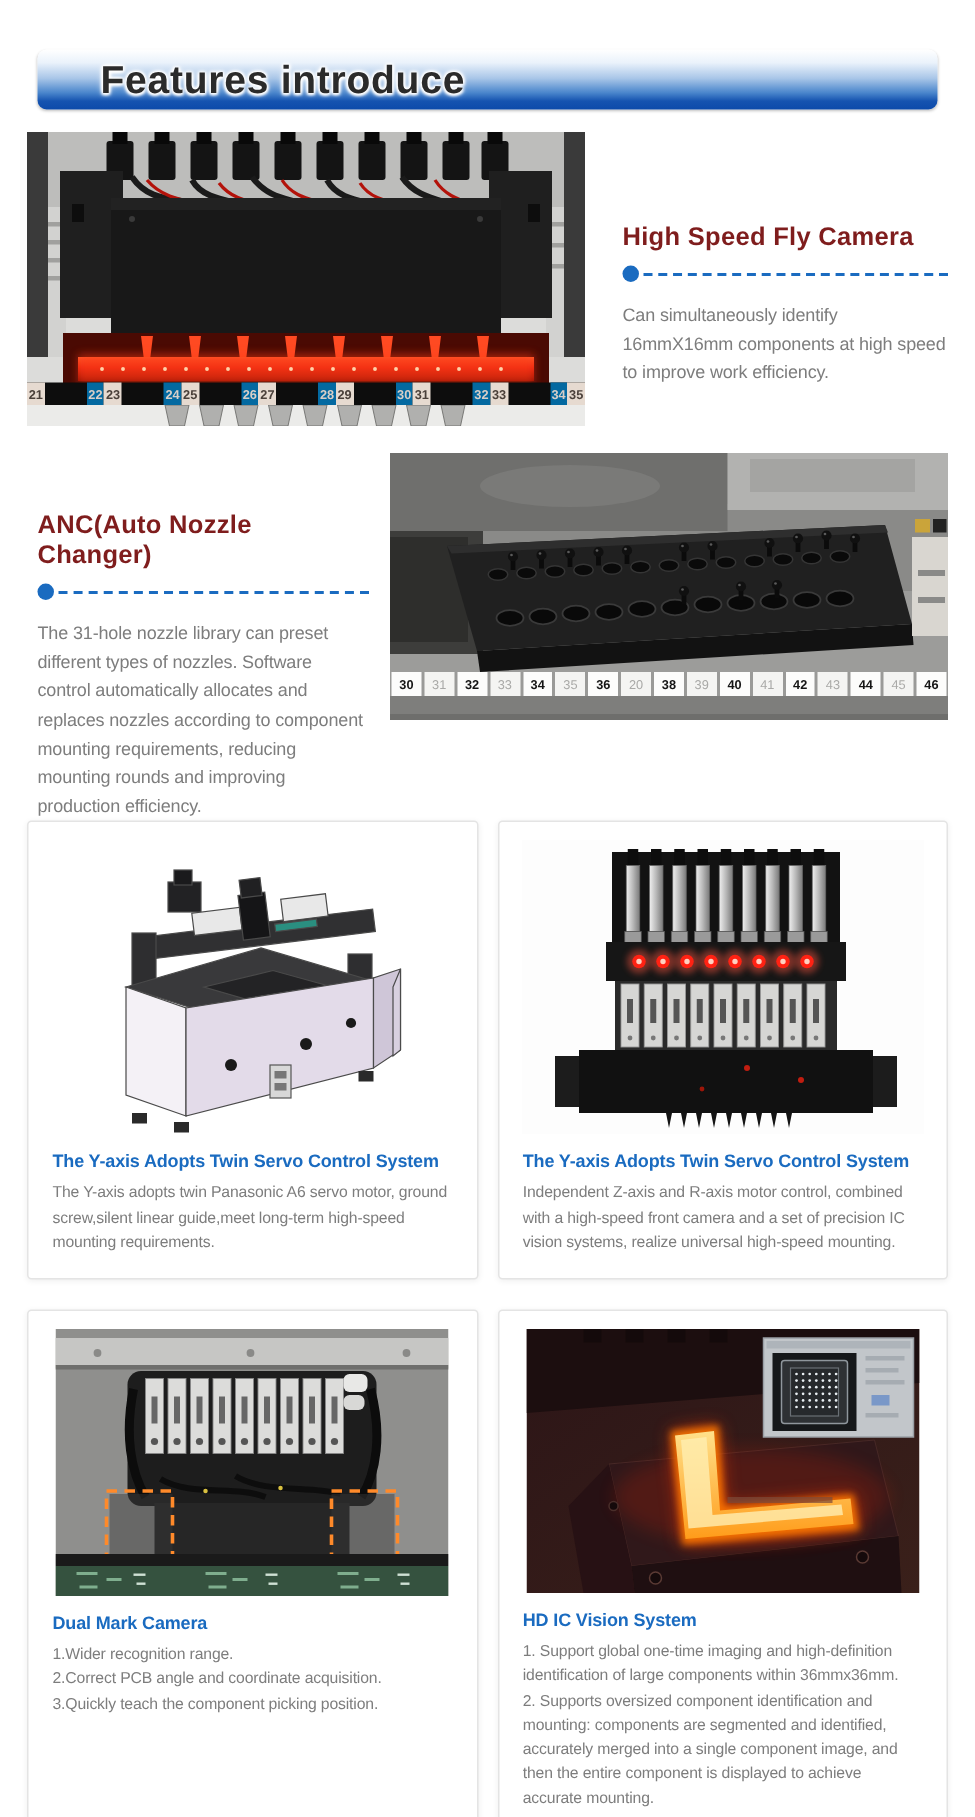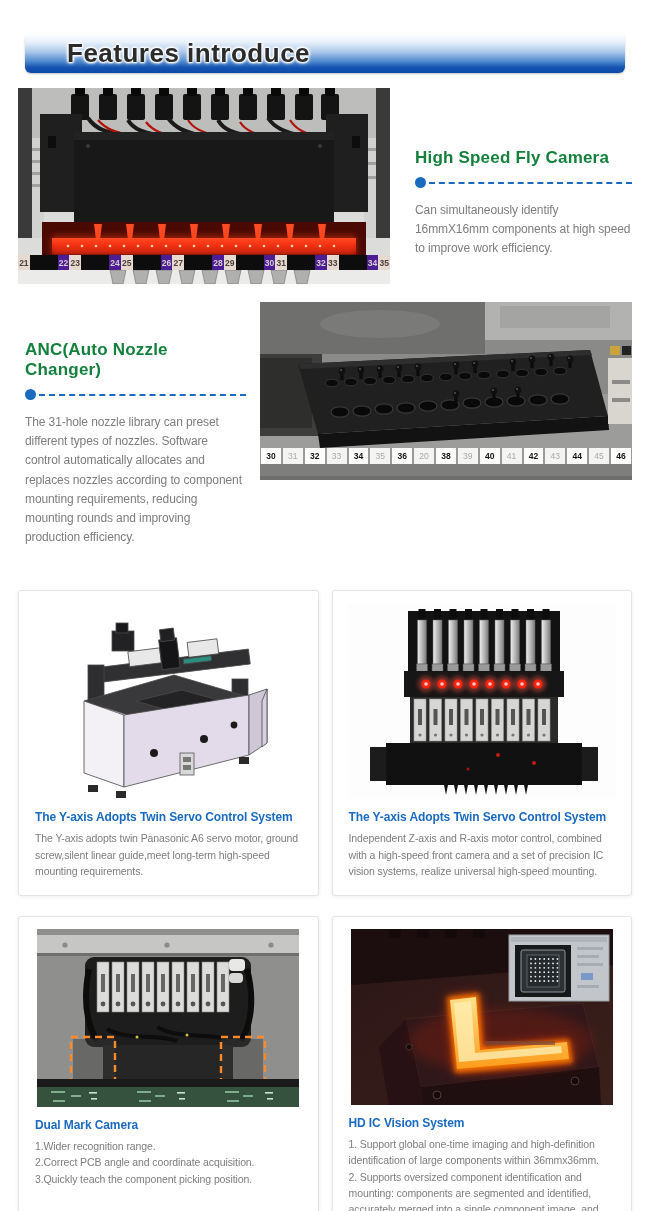--- a/index.html
+++ b/index.html
@@ -16,40 +16,40 @@
   
   .feature-row{display:flex;margin:15px 18px 0 18px;}
   .feature-row.second{margin-top:18px;}
   .photo-wrap{position:relative;flex:none;overflow:hidden;}
   .photo-wrap svg{display:block;}
   .pw1{width:372px;height:196px;}
   .pw2{width:372px;height:178px;margin-left:14px;}
   .feature-text{box-sizing:border-box;}
   .ft1{width:230px;margin-left:25px;padding-top:60px;}
   .ft2{width:230px;margin-left:7px;padding-top:38px;}
-  .feature-title{font-size:17px;font-weight:bold;color:#15803d;letter-spacing:.2px;}
+  .feature-title{font-size:17px;font-weight:bold;color:#7f1d1d;letter-spacing:.2px;}
   .divider{display:flex;align-items:center;margin:9px 0 13px 0;}
   .divider .dot{width:11px;height:11px;border-radius:50%;background:#1a6bc0;flex:none;}
   .divider .dash{flex:1;border-top:2px dashed #1a6bc0;margin-left:3px;height:0;}
   .feature-body{font-size:12px;color:#7d7d7d;line-height:1.6;white-space:pre-line;letter-spacing:-.1px;}
 
   
   .strip{position:absolute;left:0;right:0;display:flex;}
   .strip .tile{flex:1;display:flex;align-items:center;justify-content:center;
     font-size:8.5px;font-weight:bold;}
   .strip1{top:167px;height:15px;background:#0d0d0d;}
   .strip1 .tile{background:#e6dad0;color:#4a403a;}
-  .strip1 .tile.dark{background:#4c1d95;color:#d8cfc8;margin-left:28px;}
+  .strip1 .tile.dark{background:#0369a1;color:#d8cfc8;margin-left:28px;}
   .strip2{top:146px;height:16px;gap:2px;padding:0 1px;}
   .strip2 .tile{background:#f4f4f2;color:#a9a9a7;font-weight:normal;}
   .strip2 .tile.dark{background:#fcfcfb;color:#151515;font-weight:bold;}
 
   
   .card-grid{display:flex;gap:13px;margin:0 18px;align-items:stretch;}
-  .grid1{margin-top:43px;justify-content:center;}
+  .grid1{justify-content:center;}
   .grid2{margin-top:20px;}
   .card{flex:1;background:#fff;border:1px solid #e4e4e4;border-radius:3px;
     box-shadow:0 1px 4px rgba(0,0,0,.07);padding-bottom:16px;}
   .card-photo{margin:12px auto 0 auto;display:block;}
   .card-title{margin:11px 14px 0 16px;font-size:12px;font-weight:bold;color:#1a6bc0;
     white-space:nowrap;letter-spacing:-.1px;}
   .card-body{margin:6px 16px 0 16px;font-size:10.5px;color:#7d7d7d;line-height:1.55;
     white-space:pre-line;letter-spacing:-.1px;}
 </style>
 </head>

